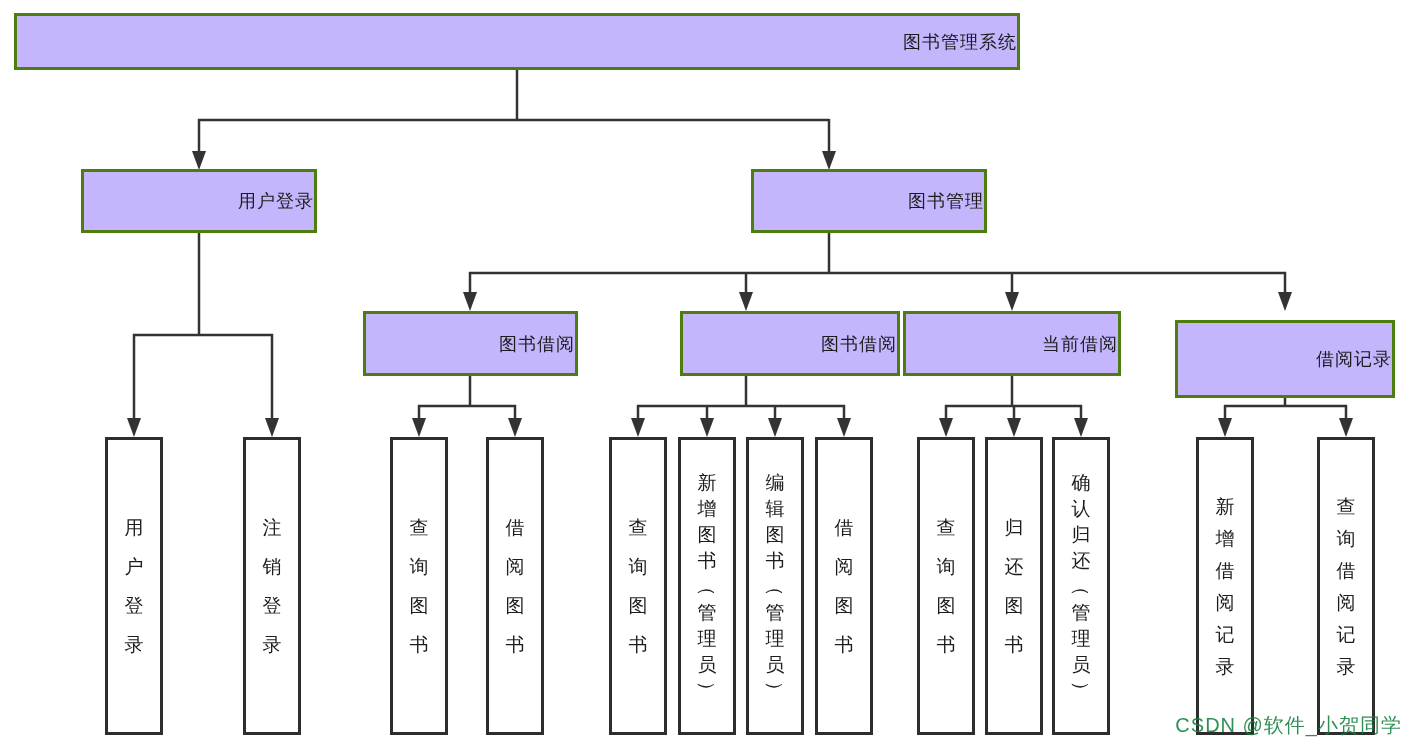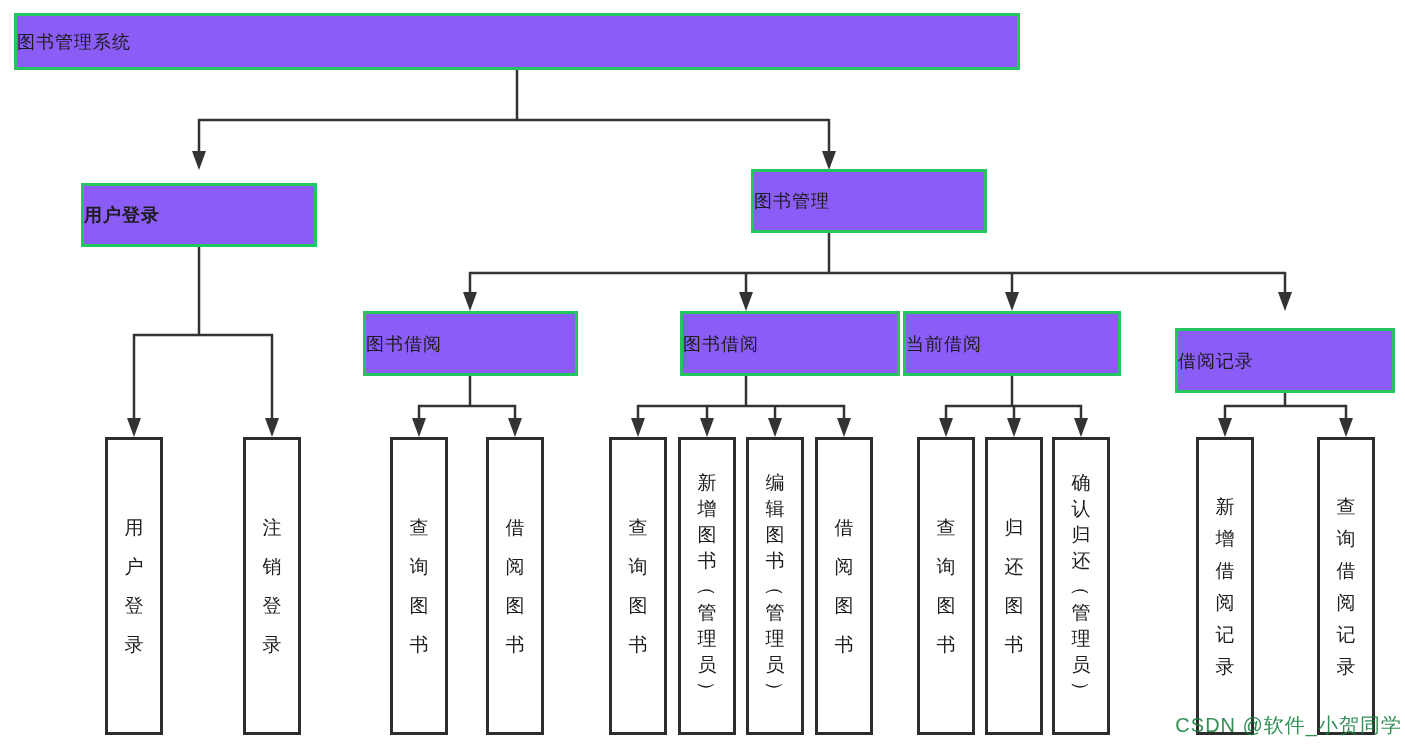--- a/index.html
+++ b/index.html
@@ -15,25 +15,25 @@
     position: absolute;
     left: 0; top: 0;
     width: 1405px; height: 747px;
     z-index: 1;
   }
   .connectors line { stroke: #333333; stroke-width: 2.5; }
   .connectors polygon { fill: #333333; }
   .hbox {
     position: absolute;
     box-sizing: border-box;
-    background: #8b5cf6;
-    border: 3px solid #22c55e;
+    background: #c4b5fd;
+    border: 3px solid #4d7c0f;
     display: flex;
     align-items: center;
-    justify-content: flex-start;
+    justify-content: flex-end;
     z-index: 2;
   }
   .hbox .label {
     font-size: 18px;
     color: #1c1c1c;
     letter-spacing: 1px;
     white-space: nowrap;
   }
   .vbox {
     position: absolute;
@@ -147,37 +147,37 @@
       <polygon points="1218,418 1232,418 1225,437"></polygon>
       <line x1="1346" y1="405" x2="1346" y2="419"></line>
       <polygon points="1339,418 1353,418 1346,437"></polygon>
     </g>
   </svg>
 
   <div class="hbox" style="left:14px; top:13px; width:1006px; height:57px;">
     <span class="label">图书管理系统</span>
   </div>
 
-  <div class="hbox" style="left:81px; top:183px; width:236px; height:64px;font-weight:bold;">
+  <div class="hbox" style="left:81px; top:169px; width:236px; height:64px;">
     <span class="label">用户登录</span>
   </div>
   <div class="hbox" style="left:711px; top:169px; width:236px; height:64px;margin-left:40px;">
     <span class="label">图书管理</span>
   </div>
 
   <div class="hbox" style="left:363px; top:311px; width:215px; height:65px;">
     <span class="label">图书借阅</span>
   </div>
   <div class="hbox" style="left:636px; top:311px; width:220px; height:65px;margin-left:44px;">
     <span class="label">图书借阅</span>
   </div>
   <div class="hbox" style="left:903px; top:311px; width:218px; height:65px;">
     <span class="label">当前借阅</span>
   </div>
-  <div class="hbox" style="left:1175px; top:328px; width:220px; height:65px;">
+  <div class="hbox" style="left:1175px; top:320px; width:220px; height:78px;">
     <span class="label">借阅记录</span>
   </div>
 
   <div class="vbox" style="left:105px;">
     <div class="vtext" style="row-gap: 20px;">
         <span class="vch">用</span>
         <span class="vch">户</span>
         <span class="vch">登</span>
         <span class="vch">录</span>
       </div>

